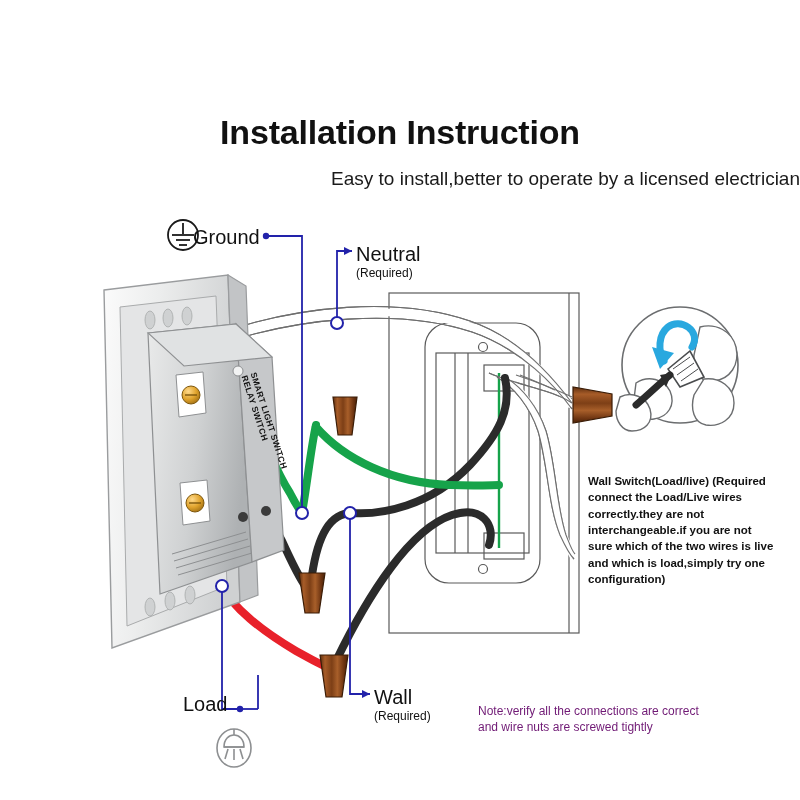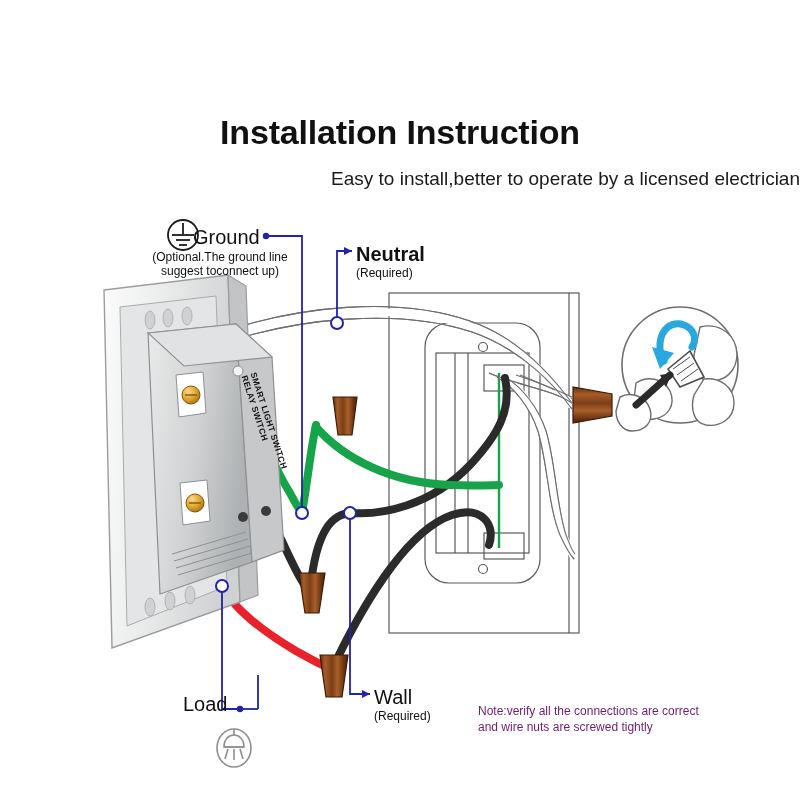--- a/index.html
+++ b/index.html
@@ -22,21 +22,21 @@
     text-align: right;
     font-size: 19px; color: #1a1a1a;
   }
 
   .lbl { position: absolute; color: #111; }
   .lbl-main { font-size: 20px; line-height: 1; white-space: nowrap; }
   .lbl-sub  { font-size: 12px; line-height: 1.15; white-space: nowrap; }
 
   #ground-label   { left: 193px; top: 192px; }
   #ground-note    { left: 135px; top: 216px; text-align: center; width: 170px; white-space: normal; }
-  #neutral-label  { left: 356px; top: 209px; font-weight: bold; }
+  #neutral-label  { left: 356px; top: 209px; }
   #neutral-sub    { left: 356px; top: 232px; }
   #live-label     { left: 374px; top: 652px; }
   #live-sub       { left: 374px; top: 675px; }
   #load-label     { left: 183px; top: 659px; }
 
   #wallswitch-note {
     position: absolute; left: 588px; top: 438px; width: 190px;
     font-size: 11.5px; font-weight: bold; line-height: 1.42; color: #111;
   }
   #bottom-note {
@@ -270,25 +270,25 @@
 
       <path d="M692,312 C702,296 680,282 668,292 C658,300 658,316 664,326" fill="none" stroke="#29a8df" stroke-width="7" stroke-linecap="round"></path>
       <polygon points="660,334 652,312 674,318" fill="#29a8df"></polygon>
     </g>
   </svg>
 
   <div class="vert-text" id="switch-brand-1">SMART LIGHT SWITCH</div>
   <div class="vert-text" id="switch-brand-2">RELAY SWITCH</div>
 
   <div class="lbl lbl-main" id="ground-label">Ground</div>
-  <div class="lbl lbl-sub" id="ground-note">(Optional.The ground line suggest toconnect up)</div>
 
   <div class="lbl lbl-main" id="neutral-label">Neutral</div>
   <div class="lbl lbl-sub" id="neutral-sub">(Required)</div>
 
   <div class="lbl lbl-main" id="live-label">Wall</div>
   <div class="lbl lbl-sub" id="live-sub">(Required)</div>
 
   <div class="lbl lbl-main" id="load-label">Load</div>
 
+  <div id="wallswitch-note">Wall Switch(Load/live) (Required connect the Load/Live wires correctly.they are not interchangeable.if you are not sure which of the two wires is live and which is load,simply try one configuration)</div>
   <div id="bottom-note">Note:verify all the connections are correct and wire nuts are screwed tightly</div>
 
 </div>
 
 </body></html>

